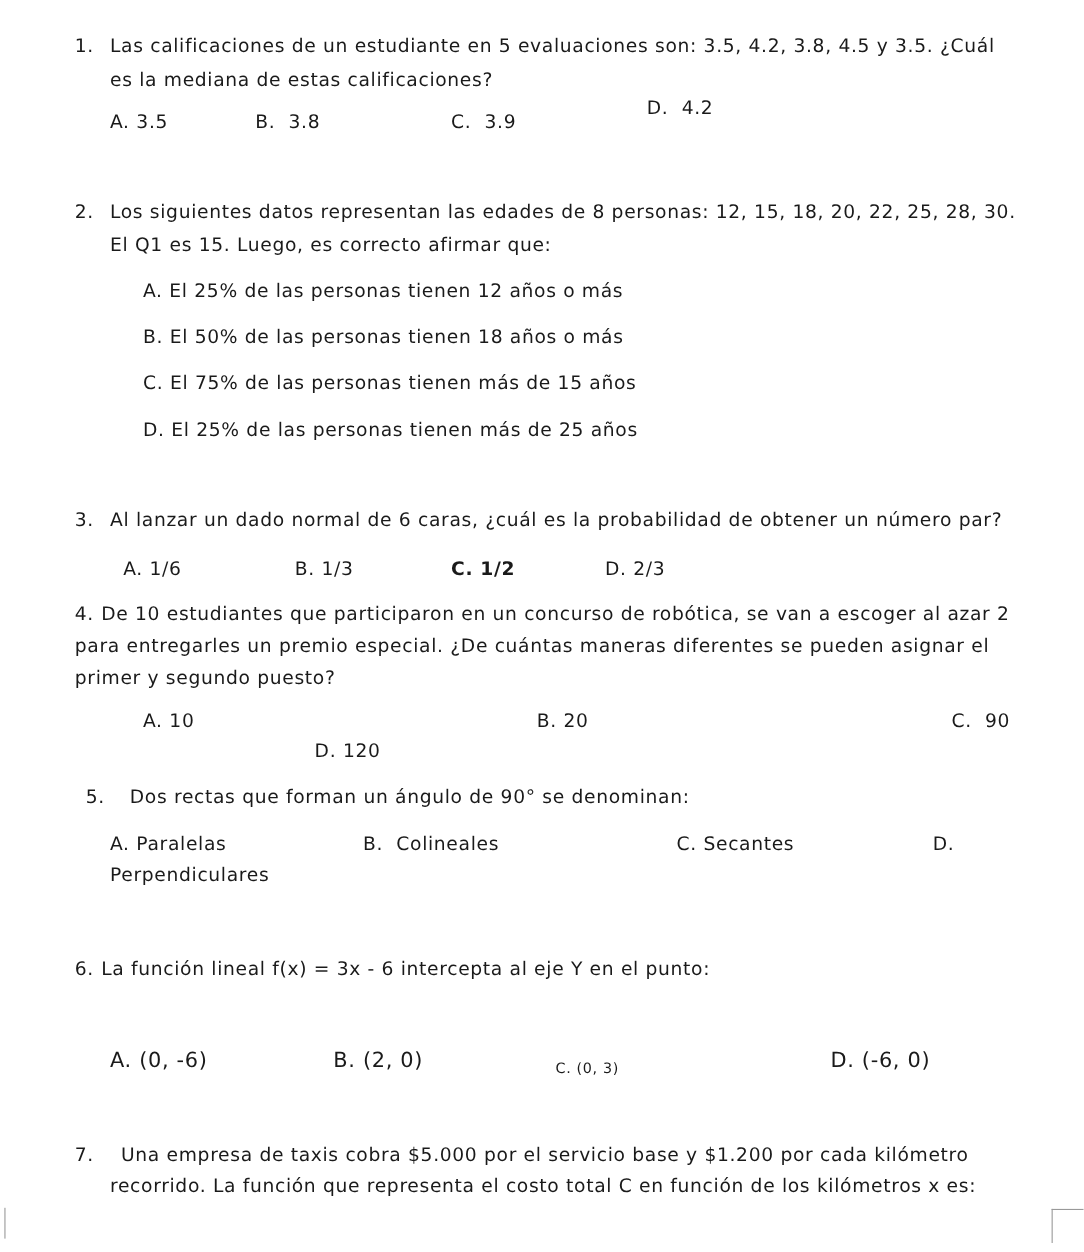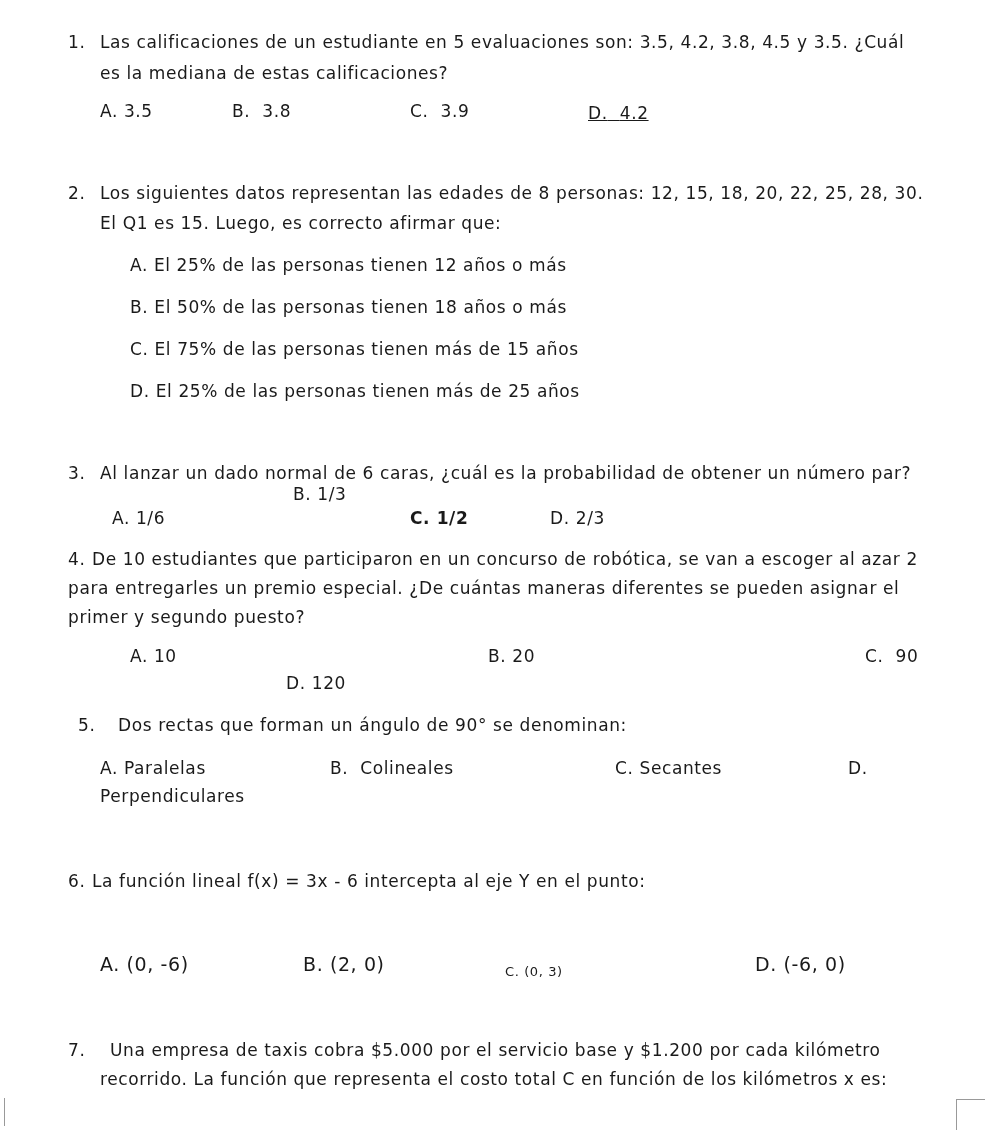--- a/index.html
+++ b/index.html
@@ -14,38 +14,38 @@
 </head>
 <body>
 
 <div>
   <span class="abs" style="left:68px;top:32px;">1.</span>
   <span class="abs" style="left:100px;top:32px;">Las calificaciones de un estudiante en 5 evaluaciones son: 3.5, 4.2, 3.8, 4.5 y 3.5. ¿Cuál</span>
   <span class="abs" style="left:100px;top:63px;">es la mediana de estas calificaciones?</span>
   <span class="abs" style="left:100px;top:101px;"><span>A.</span> <span>3.5</span></span>
   <span class="abs" style="left:232px;top:101px;"><span>B.</span>&nbsp; <span>3.8</span></span>
   <span class="abs" style="left:410px;top:101px;"><span>C.</span>&nbsp; <span>3.9</span></span>
-  <span class="abs" style="left:588px;top:103px;text-decoration:underline;"><span>D.</span>&nbsp; <span>4.2</span></span>
+  <span class="abs" style="left:588px;top:89px;"><span>D.</span>&nbsp; <span>4.2</span></span>
 </div>
 
 <div>
   <span class="abs" style="left:68px;top:183px;">2.</span>
   <span class="abs" style="left:100px;top:183px;">Los siguientes datos representan las edades de 8 personas: 12, 15, 18, 20, 22, 25, 28, 30.</span>
   <span class="abs" style="left:100px;top:213px;">El Q1 es 15. Luego, es correcto afirmar que:</span>
   <span class="abs" style="left:130px;top:255px;"><span>A.</span> <span>El 25% de las personas tienen 12 años o más</span></span>
   <span class="abs" style="left:130px;top:297px;"><span>B.</span> <span>El 50% de las personas tienen 18 años o más</span></span>
   <span class="abs" style="left:130px;top:339px;"><span>C.</span> <span>El 75% de las personas tienen más de 15 años</span></span>
   <span class="abs" style="left:130px;top:381px;"><span>D.</span> <span>El 25% de las personas tienen más de 25 años</span></span>
 </div>
 
 <div>
   <span class="abs" style="left:68px;top:463px;">3.</span>
   <span class="abs" style="left:100px;top:463px;">Al lanzar un dado normal de 6 caras, ¿cuál es la probabilidad de obtener un número par?</span>
   <span class="abs" style="left:112px;top:508px;"><span>A.</span> <span>1/6</span></span>
-  <span class="abs" style="left:268px;top:484px;margin-left:25px;"><span>B.</span> <span>1/3</span></span>
+  <span class="abs" style="left:268px;top:508px;"><span>B.</span> <span>1/3</span></span>
   <span class="abs" style="left:410px;top:508px;font-weight:bold;"><span>C.</span> <span>1/2</span></span>
   <span class="abs" style="left:550px;top:508px;"><span>D.</span> <span>2/3</span></span>
 </div>
 
 <div>
   <span class="abs" style="left:68px;top:549px;">4.</span>
   <span class="abs" style="left:92px;top:549px;">De 10 estudiantes que participaron en un concurso de robótica, se van a escoger al azar 2</span>
   <span class="abs" style="left:68px;top:578px;">para entregarles un premio especial. ¿De cuántas maneras diferentes se pueden asignar el</span>
   <span class="abs" style="left:68px;top:607px;">primer y segundo puesto?</span>
   <span class="abs" style="left:130px;top:646px;"><span>A.</span> <span>10</span></span>

